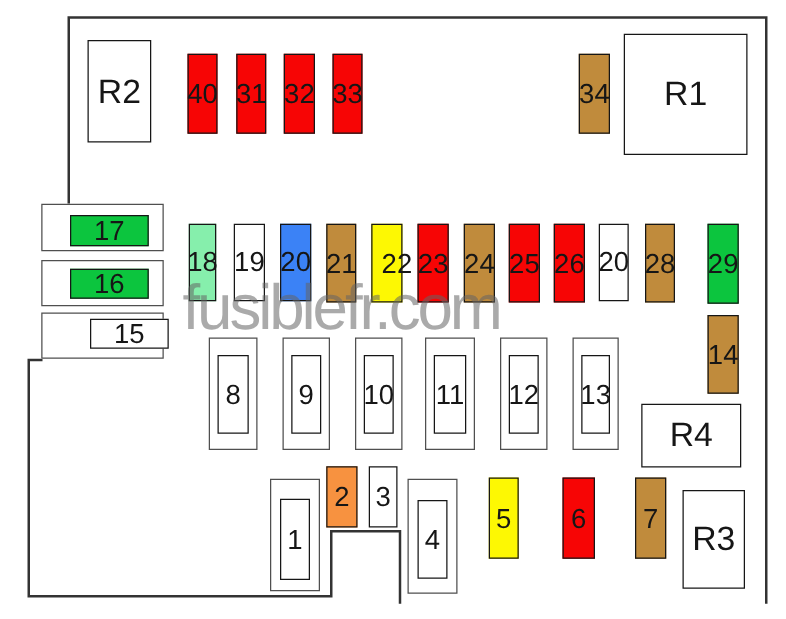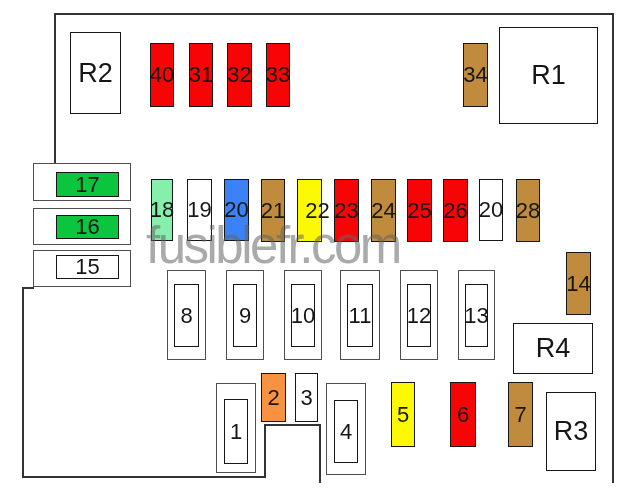--- a/index.html
+++ b/index.html
@@ -105,20 +105,21 @@
   <div class="fuse" id="f19" style="background: rgb(255, 255, 255);">19</div>
   <div class="fuse" id="f20" style="background: #3b82f6;">20</div>
   <div class="fuse" id="f21" style="background: rgb(192, 139, 60);">21</div>
   <div class="fuse" id="f22" style="background: rgb(253, 248, 3);">22</div>
   <div class="fuse" id="f23" style="background: rgb(247, 5, 5);">23</div>
   <div class="fuse" id="f24" style="background: rgb(192, 139, 60);">24</div>
   <div class="fuse" id="f25" style="background: rgb(247, 5, 5);">25</div>
   <div class="fuse" id="f26" style="background: rgb(247, 5, 5);">26</div>
   <div class="fuse" id="f27" style="background: rgb(255, 255, 255);">20</div>
   <div class="fuse" id="f28" style="background: rgb(192, 139, 60);">28</div>
+  <div class="fuse" id="f29" style="background: rgb(12, 197, 62);">29</div>
   <div class="fuse" id="f14" style="background: rgb(192, 139, 60);">14</div>
 
   <div class="fuse" id="f2" style="background: rgb(247, 146, 64);">2</div>
   <div class="fuse" id="f3" style="background: rgb(255, 255, 255);">3</div>
   <div class="fuse" id="f5" style="background: rgb(253, 248, 3);">5</div>
   <div class="fuse" id="f6" style="background: rgb(247, 5, 5);">6</div>
   <div class="fuse" id="f7" style="background: rgb(192, 139, 60);">7</div>
 
   <div class="socket vsock" id="s8">
       <div class="inner">8</div>
@@ -145,18 +146,18 @@
       <div class="inner">4</div>
     </div>
 
   <div class="socket hsock" id="s17">
       <div class="inner" style="background: rgb(12, 197, 62);">17</div>
     </div>
   <div class="socket hsock" id="s16">
       <div class="inner" style="background: rgb(12, 197, 62);">16</div>
     </div>
   <div class="socket hsock" id="s15">
-      <div class="inner" style="background: rgb(255, 255, 255);">15</div>
+      <div class="inner" style="background: rgb(255, 255, 255); margin-left: 16px;">15</div>
     </div>
 
   <div class="watermark">fusiblefr.com</div>
 
 </div>
 
 </body></html>

